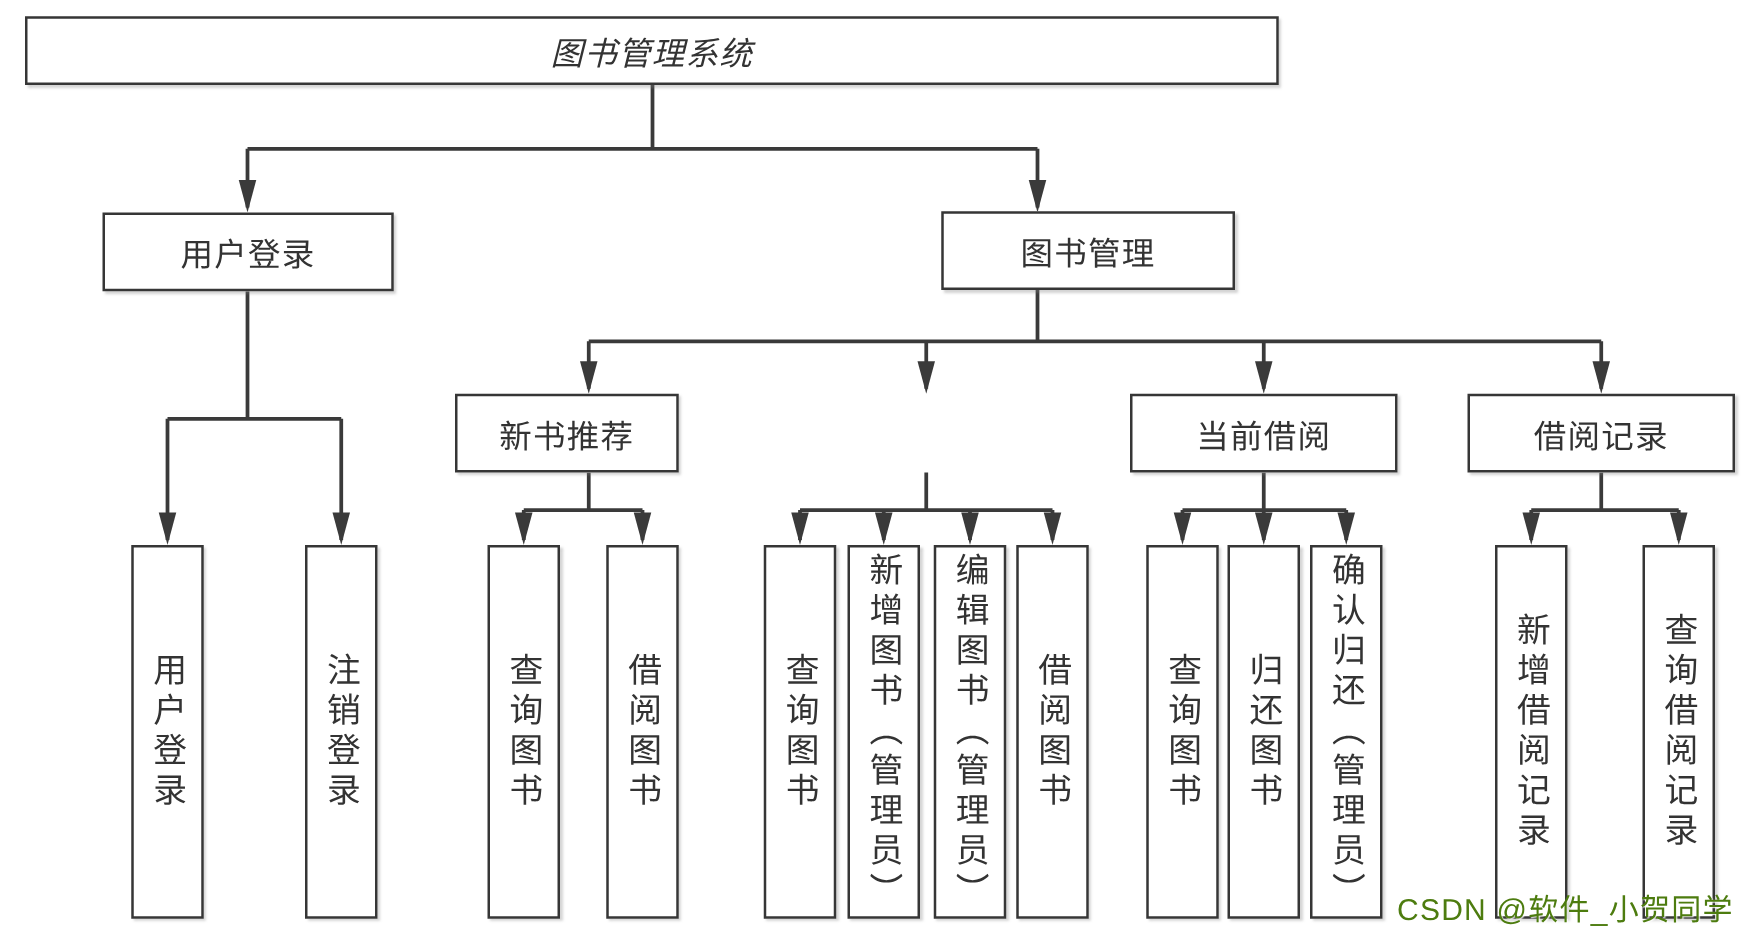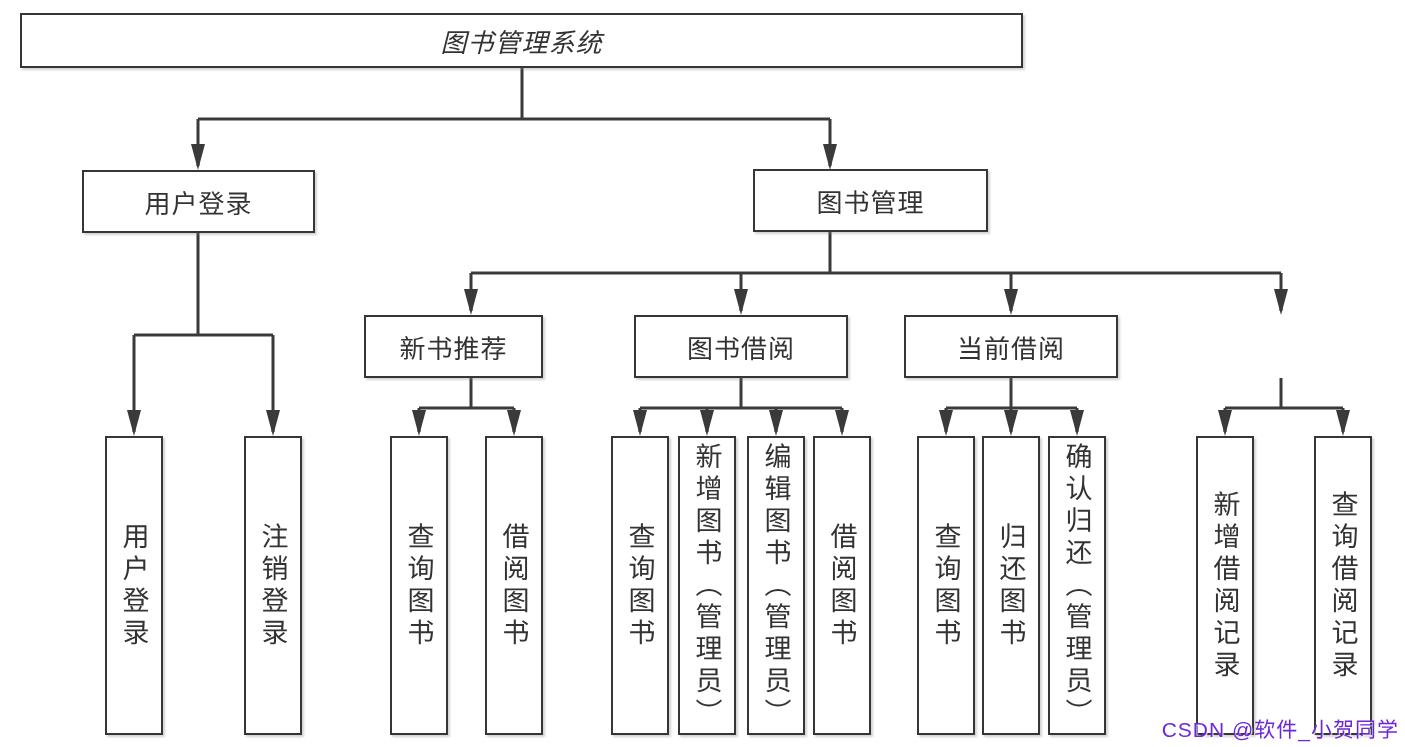--- a/index.html
+++ b/index.html
@@ -65,24 +65,24 @@
   }
   .vtext {
     writing-mode: vertical-rl;
     font-size: 27px;
     letter-spacing: 5px;
     color: #333333;
     white-space: nowrap;
   }
   .watermark {
     position: absolute;
-    right: 6px;
+    right: 18px;
     bottom: 4px;
-    font-size: 21px;
-    color: #6d28d9;
+    font-size: 24px;
+    color: #4d7c0f;
     letter-spacing: 1px;
     text-shadow: 1px 1px 1px rgba(255,255,255,0.9);
     z-index: 3;
   }
 </style>
 </head>
 <body>
 
 <div class="canvas">
 
@@ -126,25 +126,25 @@
   <div class="node node-l2" style="left:82px; width:233px;">
     <span>用户登录</span>
   </div>
   <div class="node node-l2" style="left:712px; width:235px; top:169px;margin-left:41px;">
     <span>图书管理</span>
   </div>
 
   <div class="node node-l3" style="left:364px; width:179px;">
     <span>新书推荐</span>
   </div>
-  <div class="node node-l3" style="left:634px; width:214px;">
-    <span>图书借阅</span>
-  </div>
   <div class="node node-l3" style="left:904px; width:214px;text-align:right;">
     <span>当前借阅</span>
+  </div>
+  <div class="node node-l3" style="left:1174px; width:214px;">
+    <span>借阅记录</span>
   </div>
 
   <div class="leaf" style="left:105px;">
     <span class="vtext">用户登录</span>
   </div>
   <div class="leaf" style="left:244px;">
     <span class="vtext">注销登录</span>
   </div>
 
   <div class="leaf" style="left:390px;">

